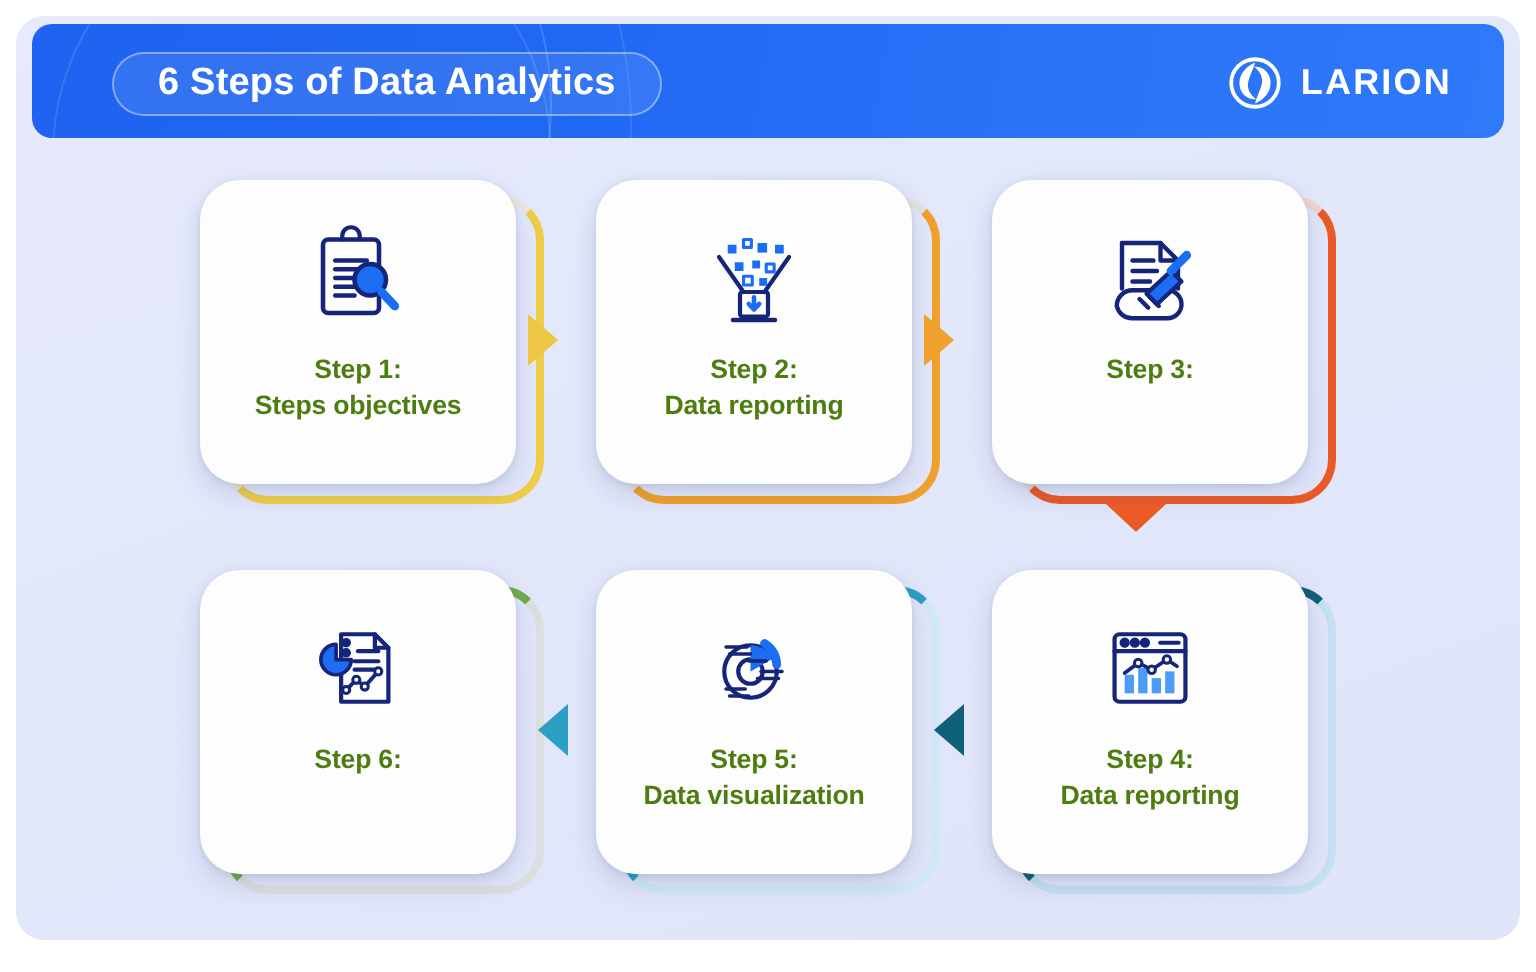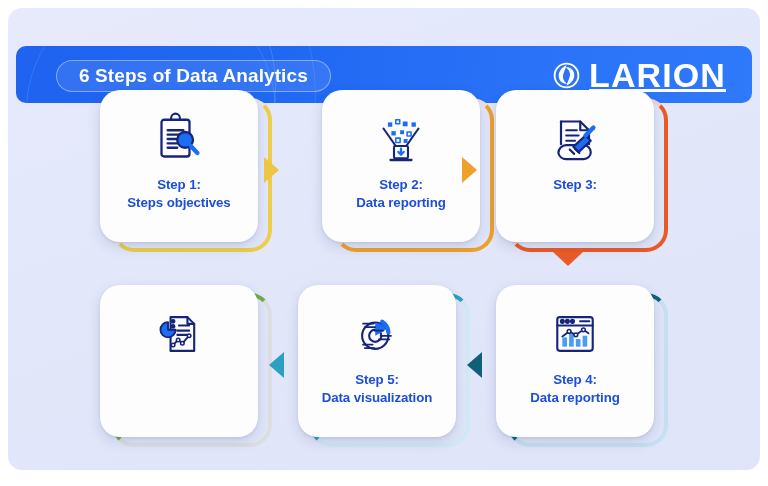--- a/index.html
+++ b/index.html
@@ -25,21 +25,20 @@
   }
 
   
   .header {
     position:absolute;
     left:16px; top:12px;
     width:736px; height:57px;
     border-radius:10px;
     background:linear-gradient(100deg,#1f63f0 0%,#2068f2 35%,#2a72f7 70%,#2f79fb 100%);
     overflow:hidden;
-    margin-top:34px;
   }
   .swoosh { position:absolute; border:1.4px solid rgba(255,255,255,.16); border-radius:50%; }
   .sw1 { width:300px; height:300px; left:-40px; top:-110px; }
   .sw2 { width:250px; height:250px; left:10px; top:-60px; border-color:rgba(255,255,255,.12); }
   .sw3 { width:420px; height:420px; left:-120px; top:-160px; border-color:rgba(255,255,255,.10); }
 
   .title-pill {
     position:absolute;
     left:40px; top:14px;
     height:32px;
@@ -58,24 +57,23 @@
   }
 
   .brand {
     position:absolute;
     right:26px; top:0; height:58px;
     display:flex; align-items:center; gap:9px;
   }
   .brand-mark { width:27px; height:27px; display:block; }
   .brand-name {
     color:#ffffff;
-    font-size:34px;
+    font-size:18px;
     font-weight:700;
     letter-spacing:1.1px;
-    text-decoration:underline;
   }
 
   
   .card-wrap { position:absolute; width:172px; height:162px; }
 
   
   .ring {
     position:absolute;
     left:12px; top:8px;
     width:160px; height:154px;
@@ -95,21 +93,21 @@
     flex-direction:column;
     align-items:center;
     justify-content:flex-start;
     padding-top:20px;
   }
   .icon-box { height:58px; display:flex; align-items:center; justify-content:center; }
   .icon-box svg { display:block; }
   .card-label {
     margin-top:8px;
     text-align:center;
-    color:#1d4ed8;
+    color:#4d7c0f;
     font-size:13.3px;
     font-weight:700;
     line-height:1.32;
     letter-spacing:-.1px;
   }
 
   
   .arrow { position:absolute; width:0; height:0; }
   .arrow-right { border-top:13px solid transparent; border-bottom:13px solid transparent; border-left:15px solid; }
   .arrow-left  { border-top:13px solid transparent; border-bottom:13px solid transparent; border-right:15px solid; }
@@ -157,21 +155,21 @@
           <line x1="45.5" y1="40" x2="53" y2="48" stroke="#1b6ef3" stroke-width="5"></line>
         </svg>
       </div>
       <div class="card-label">
         <div>Step 1:</div>
         <div>Steps objectives</div>
       </div>
     </div>
   </div>
 
-  <div class="card-wrap" style="left:298px; top:90px;margin-left:24px;">
+  <div class="card-wrap" style="left:298px; top:90px;">
     <div class="ring" style="border-color:#e4e3e2 #f0a02c #f0a02c #e4e3e2;"></div>
     <div class="face">
       <div class="icon-box">
         <svg width="56" height="56" viewBox="0 0 64 64" fill="none" stroke="#16257a" stroke-width="2.4" stroke-linecap="round" stroke-linejoin="round">
           <path d="M12 20 L26 40"></path>
           <path d="M52 20 L38 40"></path>
           <rect x="24" y="40" width="16" height="14" rx="1.5"></rect>
           <line x1="20" y1="56" x2="44" y2="56" stroke-width="2.6"></line>
           <path d="M32 43 v7 m0 0 l-3 -3.2 m3 3.2 l3 -3.2" stroke="#1b6ef3" stroke-width="2.6"></path>
           <rect x="17" y="13" width="5" height="5" fill="#1b6ef3" stroke="none"></rect>
@@ -284,20 +282,21 @@
           <circle cx="25" cy="29" r="1.6" fill="#16257a"></circle>
           <path d="M19 18 a9 9 0 1 0 9 9 h-9 z" fill="#1b6ef3" stroke="#16257a" stroke-width="2.2"></path>
           <polyline points="25,45 31,39 36,43 44,34" stroke="#16257a" stroke-width="2.3" fill="none"></polyline>
           <circle cx="25" cy="45" r="2.1" fill="#ffffff" stroke="#16257a" stroke-width="1.8"></circle>
           <circle cx="31" cy="39" r="2.1" fill="#ffffff" stroke="#16257a" stroke-width="1.8"></circle>
           <circle cx="36" cy="43" r="2.1" fill="#ffffff" stroke="#16257a" stroke-width="1.8"></circle>
           <circle cx="44" cy="34" r="2.1" fill="#ffffff" stroke="#16257a" stroke-width="1.8"></circle>
         </svg>
       </div>
       <div class="card-label">
+        <div>Step 6:</div>
       </div>
     </div>
   </div>
 
   <div class="arrow arrow-right" style="left:264px; top:157px; border-left-color:#edc743;"></div>
   <div class="arrow arrow-right" style="left:462px; top:157px; border-left-color:#f0a02c;"></div>
   <div class="arrow arrow-down" style="left:553px; top:252px; border-top-color:#ea5a26;"></div>
   <div class="arrow arrow-left" style="left:467px; top:352px; border-right-color:#116079;"></div>
   <div class="arrow arrow-left" style="left:269px; top:352px; border-right-color:#2c9fc4;"></div>
 

